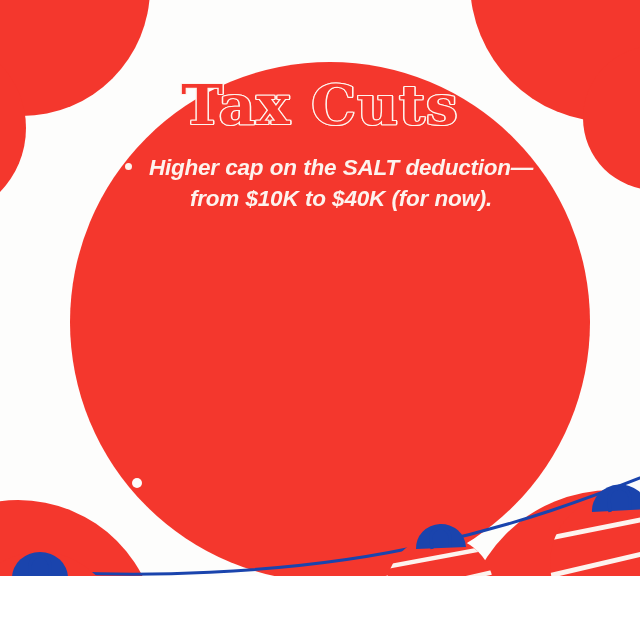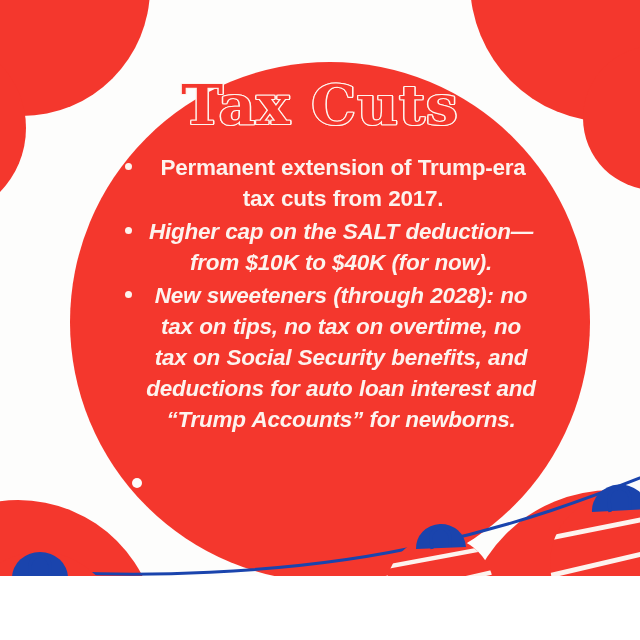--- a/index.html
+++ b/index.html
@@ -121,31 +121,23 @@
 
     <circle cx="330" cy="322" r="260" fill="#f4372d"></circle>
 
     <circle cx="137" cy="483" r="5" fill="#fdfdfc"></circle>
   </svg>
 
   <div id="content">
     <h1 id="title">Tax Cuts</h1>
 
     <ul id="bullets">
-      <li class="bullet">
-        <span class="dot"></span>
-        <span class="btext">Permanent extension of Trump-era tax cuts from 2017.</span>
-      </li>
       <li class="bullet b-tight">
         <span class="dot"></span>
         <span class="btext">Higher cap on the SALT deduction—from $10K to $40K (for now).</span>
-      </li>
-      <li class="bullet b-tight">
-        <span class="dot"></span>
-        <span class="btext">New sweeteners (through 2028): no tax on tips, no tax on overtime, no tax on Social Security benefits, and deductions for auto loan interest and “Trump Accounts” for newborns.</span>
       </li>
     </ul>
   </div>
 
   <svg id="deco-layer" viewBox="0 0 640 640">
     <defs>
       <clipPath id="clipL">
           <circle cx="40" cy="630" r="78"></circle>
         </clipPath>
       <clipPath id="clipM">

